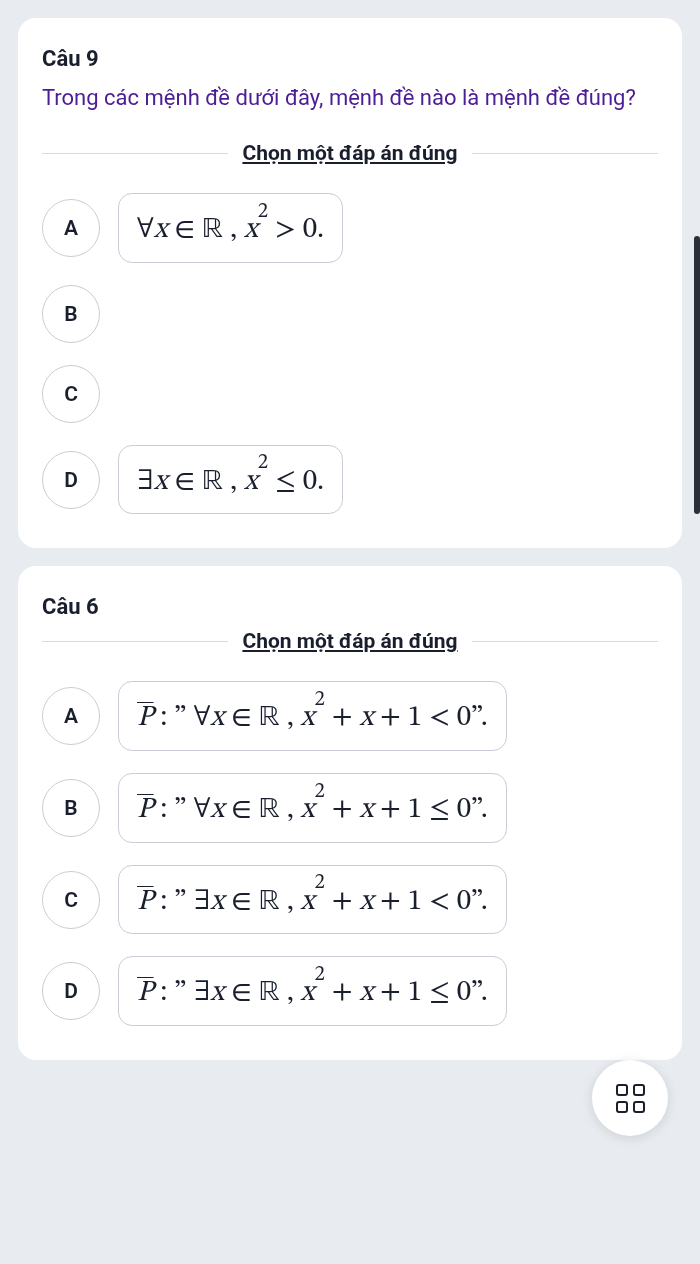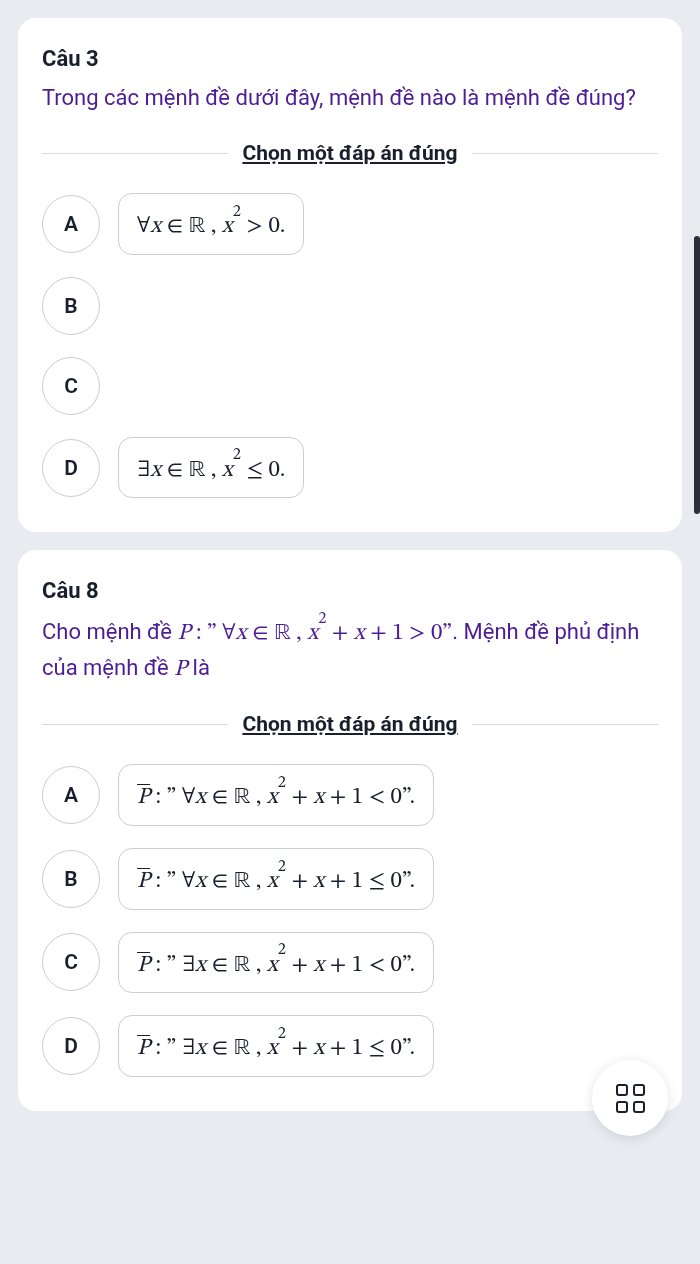--- a/index.html
+++ b/index.html
@@ -71,21 +71,21 @@
     border: 1.5px solid #c8cdd6;
     border-radius: 14px;
     padding: 14px 18px;
     font-size: 22px;
     display: flex;
     align-items: center;
     min-height: 58px;
   }
   .math {
     font-family: "Cambria Math", "STIX Two Math", "Latin Modern Math", serif;
-    font-size: 23px;
+    font-size: 29px;
     white-space: nowrap;
   }
   .mi { font-style: italic; }
   .bb { font-family: "Cambria Math","STIX Two Math",serif; }
   sup { font-size: 0.72em; position: relative; top: -0.45em; }
   .ov { text-decoration: overline; text-decoration-thickness: 1.4px; }
   .scrollbar {
     position: absolute;
     right: 0;
     top: 236px;
@@ -115,21 +115,21 @@
   }
   .fab .grid span {
     border: 2px solid #1a1f2e;
     border-radius: 3px;
   }
 </style>
 </head>
 <body>
 
 <div class="card">
-  <div class="q-title">Câu 3</div>
+  <div class="q-title">Câu 9</div>
   <div class="q-body">Trong các mệnh đề dưới đây, mệnh đề nào là mệnh đề đúng?</div>
   <div class="instr-row">
     <div class="line"></div>
     <div class="txt">Chọn một đáp án đúng</div>
     <div class="line"></div>
   </div>
 
   <div class="option-row">
     <div class="option-letter">A</div>
     <div class="option-box">
@@ -144,22 +144,21 @@
   </div>
   <div class="option-row" style="margin-bottom:4px;">
     <div class="option-letter">D</div>
     <div class="option-box">
       <span class="math">∃<span class="mi">x</span> ∈ <span class="bb">ℝ</span> , <span class="mi">x</span><sup>2</sup> ≤ 0.</span>
     </div>
   </div>
 </div>
 
 <div class="card">
-  <div class="q-title">Câu 8</div>
-  <div class="q-body">Cho mệnh đề <span class="math"><span class="mi">P</span> : ” ∀<span class="mi">x</span> ∈ <span class="bb">ℝ</span> , <span class="mi">x</span><sup>2</sup> + <span class="mi">x</span> + 1 &gt; 0”</span>. Mệnh đề phủ định của mệnh đề <span class="math"><span class="mi">P</span></span> là</div>
+  <div class="q-title">Câu 6</div>
   <div class="instr-row">
     <div class="line"></div>
     <div class="txt">Chọn một đáp án đúng</div>
     <div class="line"></div>
   </div>
 
   <div class="option-row">
     <div class="option-letter">A</div>
     <div class="option-box">
       <span class="math"><span class="ov mi">P</span> : ” ∀<span class="mi">x</span> ∈ <span class="bb">ℝ</span> , <span class="mi">x</span><sup>2</sup> + <span class="mi">x</span> + 1 &lt; 0”.</span>

